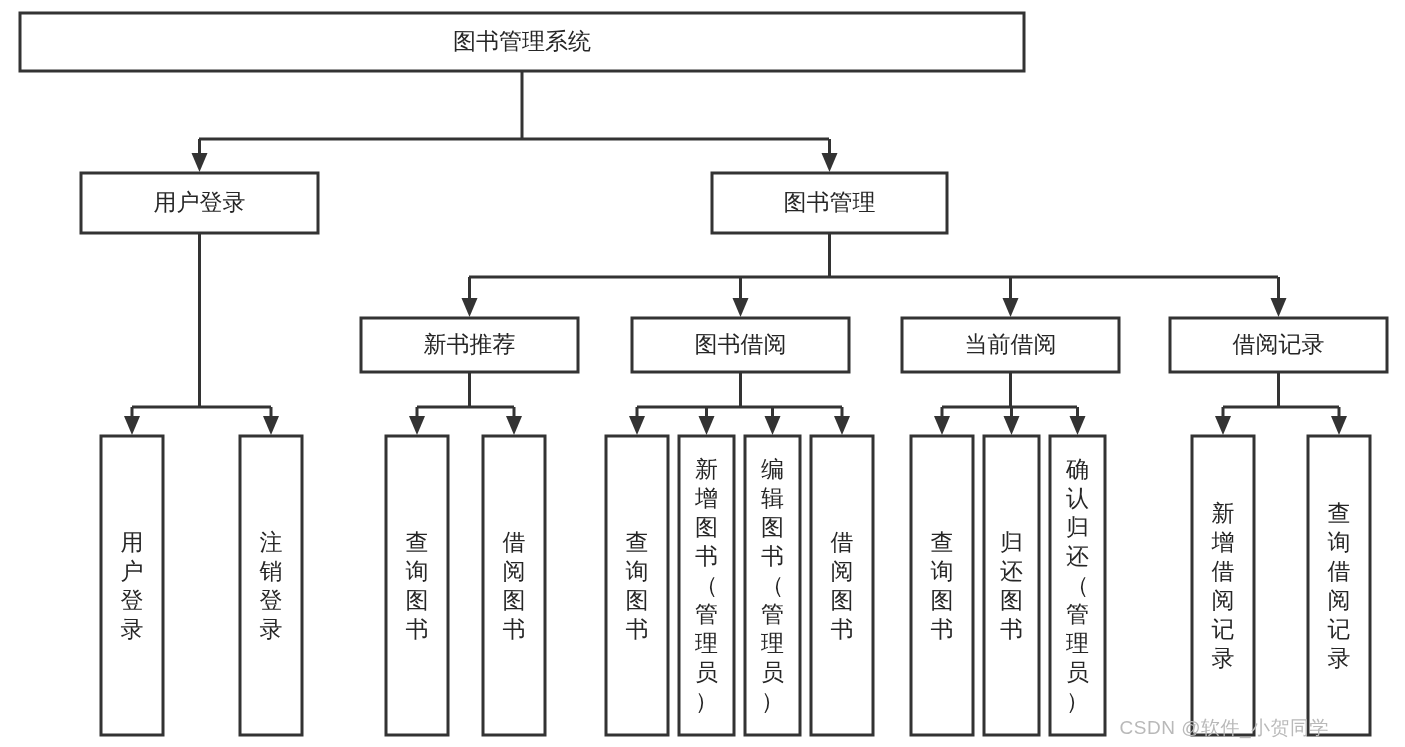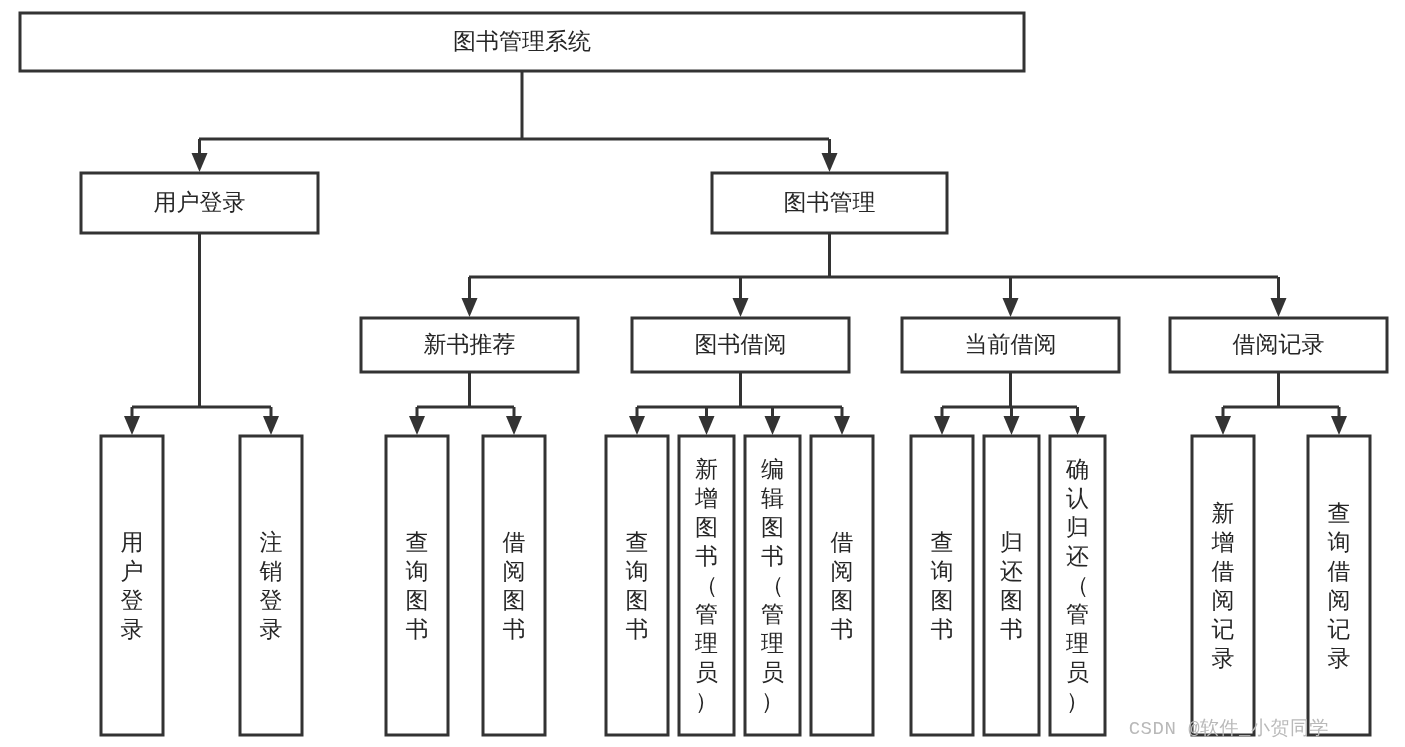--- a/index.html
+++ b/index.html
@@ -52,21 +52,21 @@
   .node-label-v {
     font-family: "Liberation Sans", "DejaVu Sans", sans-serif;
     font-size: 23px;
     fill: #262626;
     text-anchor: middle;
   }
   .watermark {
     position: absolute;
     right: 10px;
     bottom: 6px;
-    font-family: Liberation Mono, monospace;
+    font-family: Liberation Sans, sans-serif;
     font-size: 19px;
     color: #b9b9b9;
     letter-spacing: 0.5px;
     white-space: nowrap;
     user-select: none;
   }
 </style>
 </head>
 <body>
 

